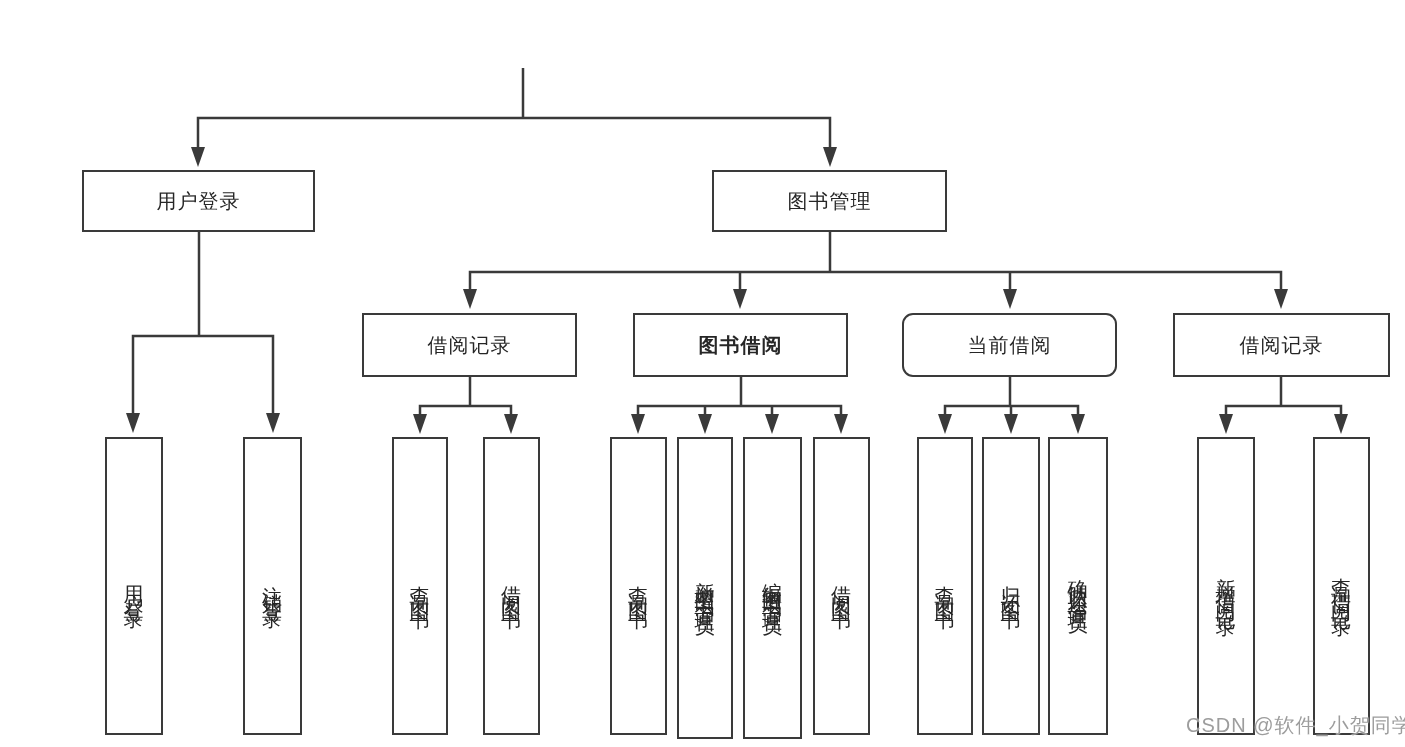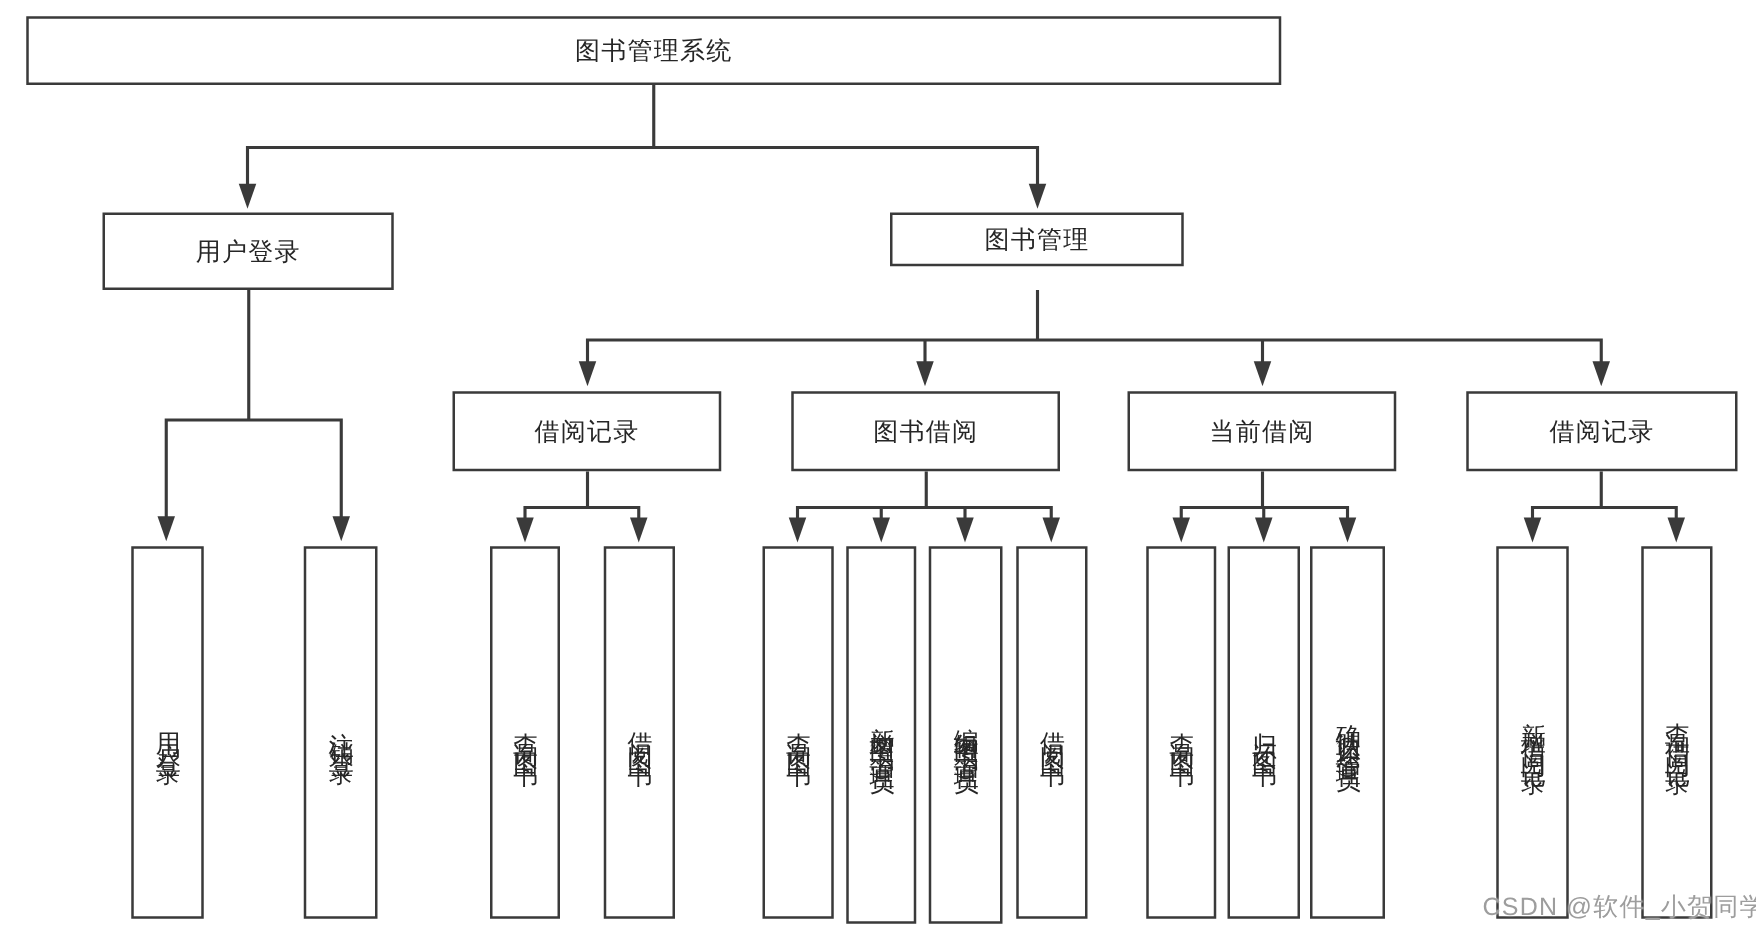--- a/index.html
+++ b/index.html
@@ -92,38 +92,35 @@
       <polygon points="765,414 779,414 772,434"></polygon>
       <polygon points="834,414 848,414 841,434"></polygon>
       <polygon points="938,414 952,414 945,434"></polygon>
       <polygon points="1004,414 1018,414 1011,434"></polygon>
       <polygon points="1071,414 1085,414 1078,434"></polygon>
       <polygon points="1219,414 1233,414 1226,434"></polygon>
       <polygon points="1334,414 1348,414 1341,434"></polygon>
     </g>
   </svg>
 
-  <div class="node" style="left:21px;top:13px;width:1004px;height:55px;">
-    <span>图书管理系统</span>
-  </div>
 
   <div class="node" style="left:82px;top:170px;width:233px;height:62px;">
     <span>用户登录</span>
   </div>
-  <div class="node" style="left:712px;top:170px;width:235px;height:43px;">
+  <div class="node" style="left:712px;top:170px;width:235px;height:62px;">
     <span>图书管理</span>
   </div>
 
   <div class="node" style="left:362px;top:313px;width:215px;height:64px;">
     <span>借阅记录</span>
   </div>
-  <div class="node" style="left:633px;top:313px;width:215px;height:64px;">
+  <div class="node" style="left:633px;top:313px;width:215px;height:64px;font-weight:bold;">
     <span>图书借阅</span>
   </div>
-  <div class="node" style="left:902px;top:313px;width:215px;height:64px;">
+  <div class="node" style="left:902px;top:313px;width:215px;height:64px;border-radius:11px;">
     <span>当前借阅</span>
   </div>
   <div class="node" style="left:1173px;top:313px;width:217px;height:64px;">
     <span>借阅记录</span>
   </div>
 
   <div class="vnode" style="left:105px;top:437px;width:58px;height:298px;">
     <span class="vlabel">用户登录</span>
   </div>
   <div class="vnode" style="left:243px;top:437px;width:59px;height:298px;">

